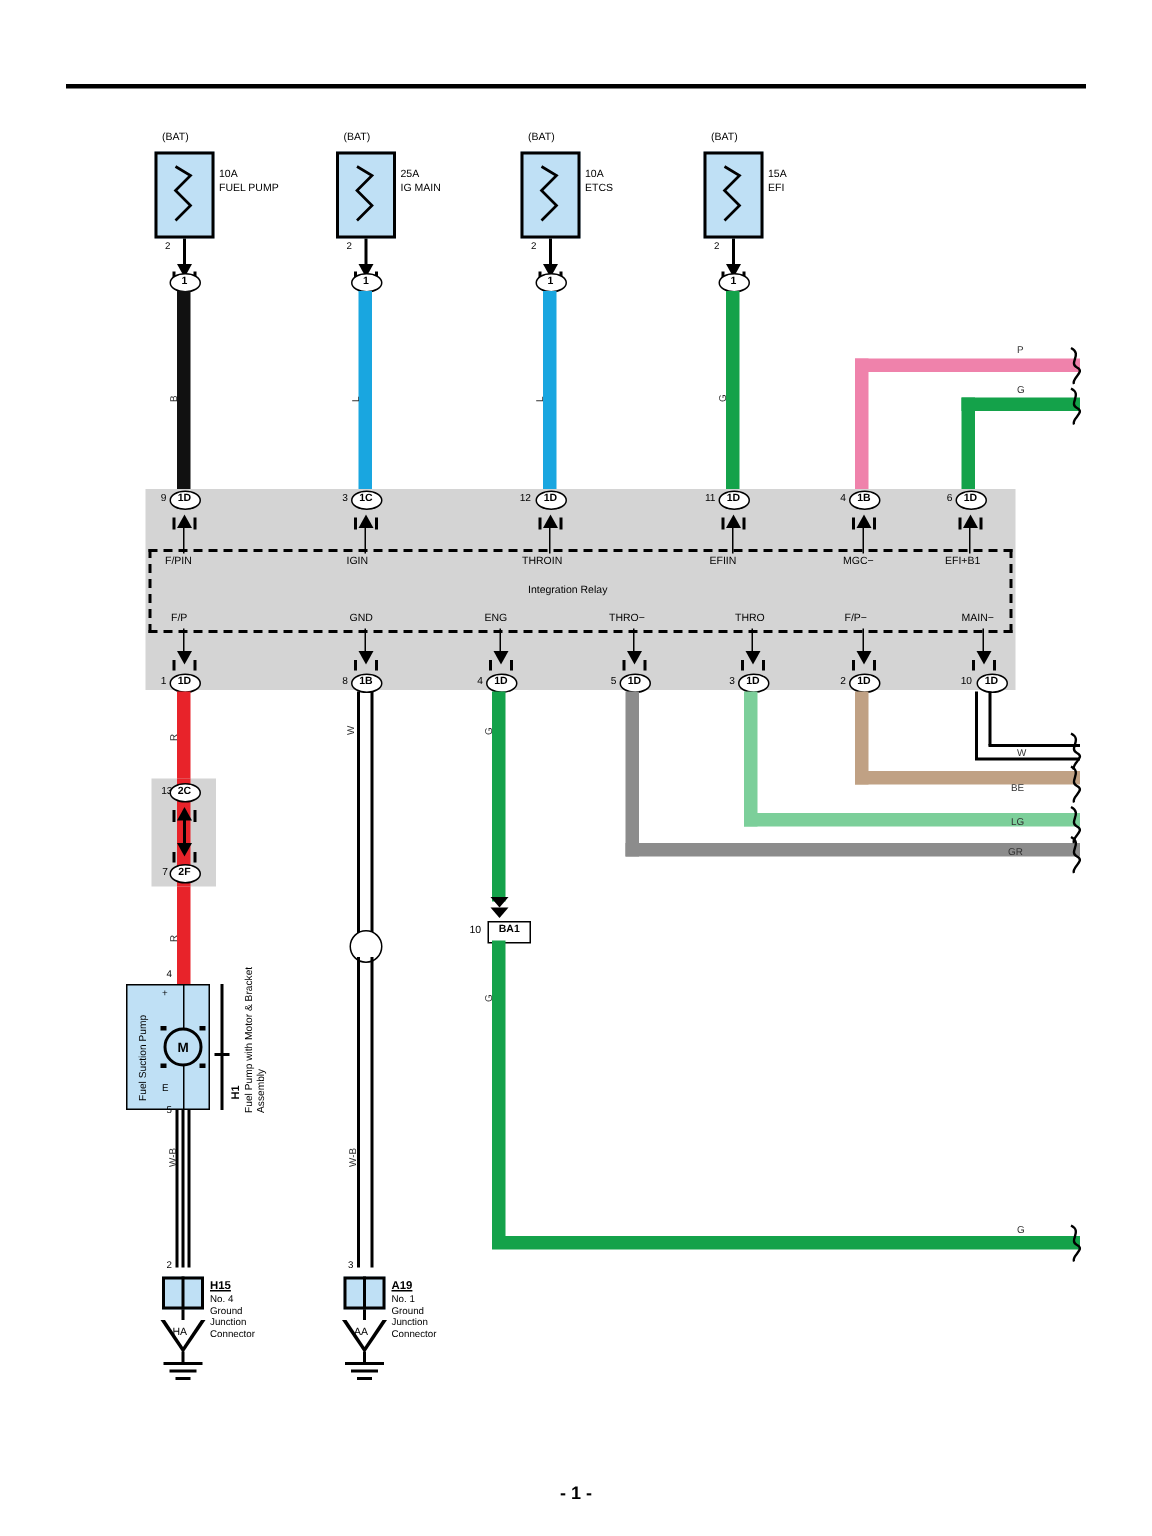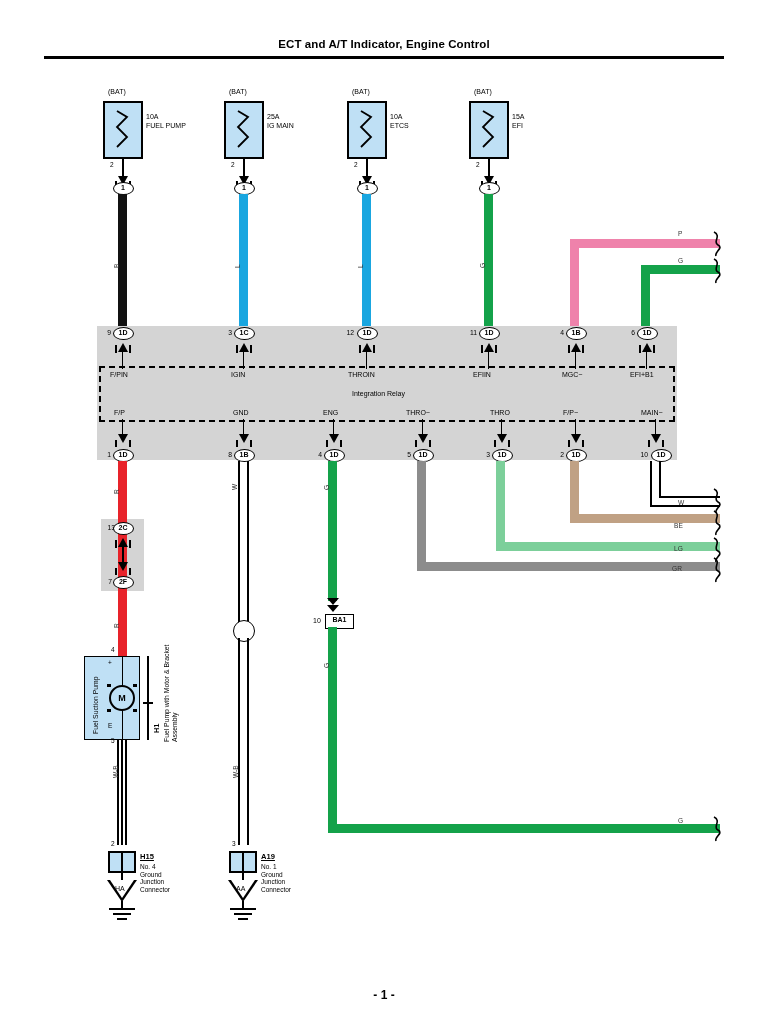--- a/index.html
+++ b/index.html
@@ -93,21 +93,20 @@
   .o-circle{position:absolute;width:20px;height:20px;border:1.8px solid #000;border-radius:50%;background:#fff;}
 
   
   .squig{position:absolute;width:12px;height:26px;}
 </style>
 </head>
 <body>
 
 <div class="page">
 
-  <div class="title">ECT and A/T Indicator, Engine Control</div>
   <div class="title-rule"></div>
 
   <div class="fuse-bat" style="left:108px;top:88px;">(BAT)</div>
   <div class="fuse-box" style="left:103px;top:101px;"></div>
   <svg class="wire" style="left:103px;top:101px;" width="40" height="58">
     <path d="M14 10 L24 16 L14 26 L24 36 L14 46" stroke="#000" stroke-width="1.8" fill="none"></path>
   </svg>
   <div class="fuse-name" style="left:146px;top:112px;">
     <span>10A</span><br>
     <span>FUEL PUMP</span>

